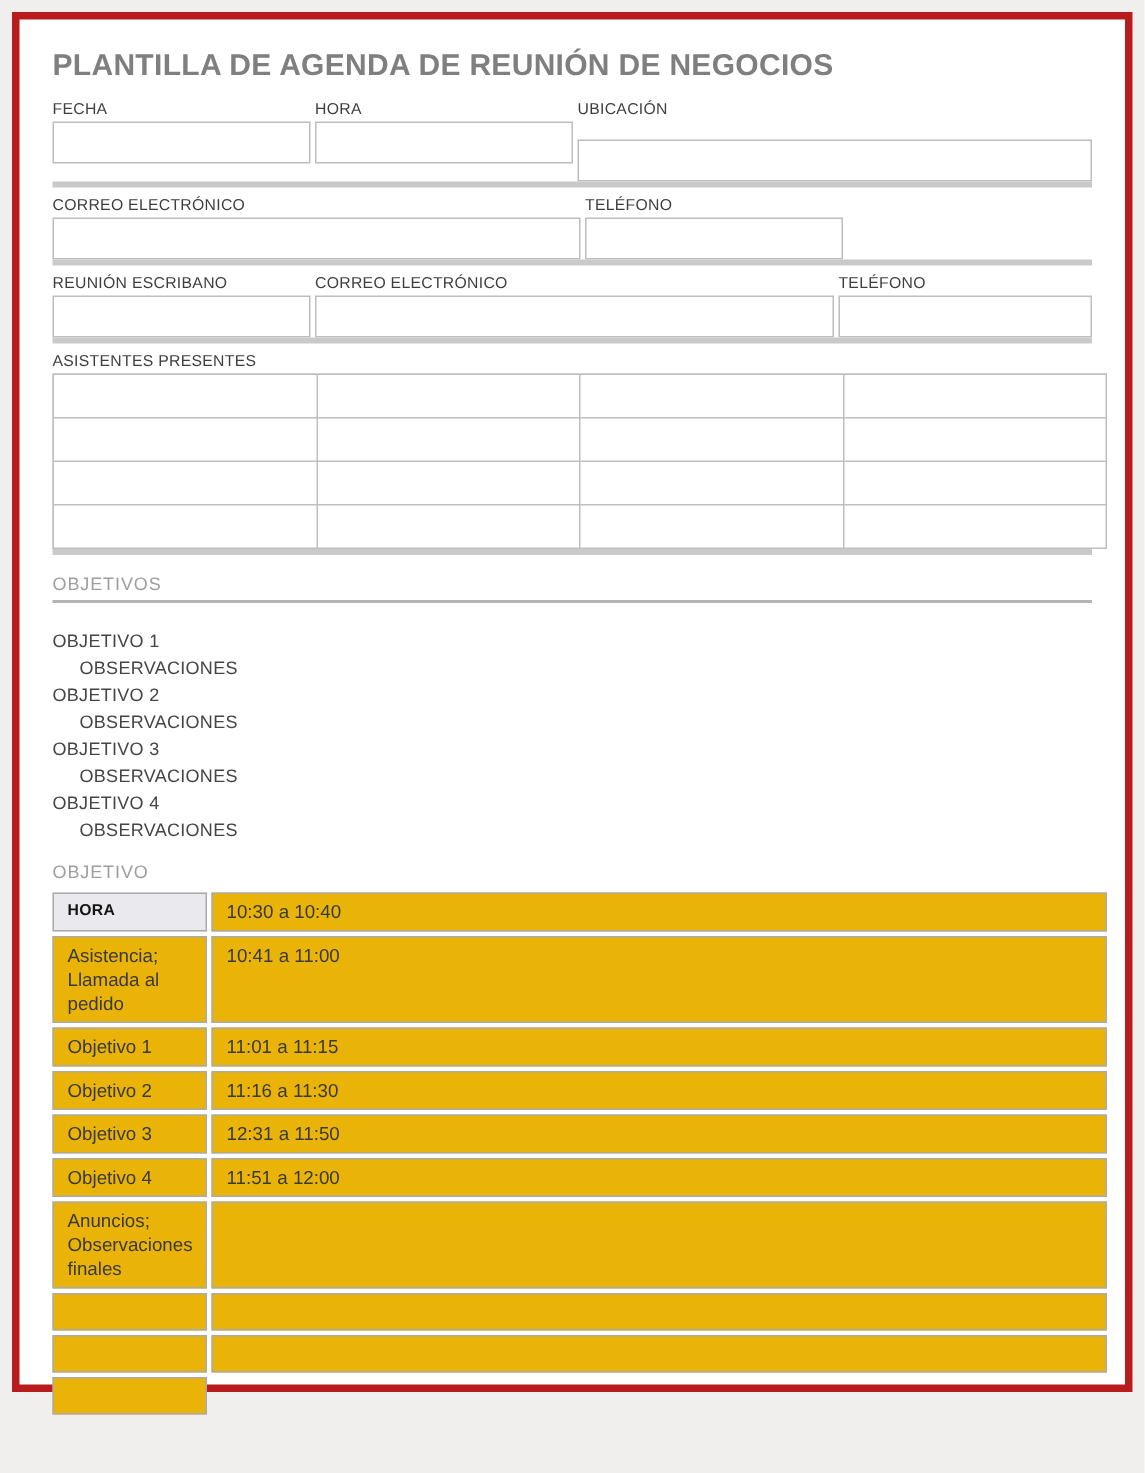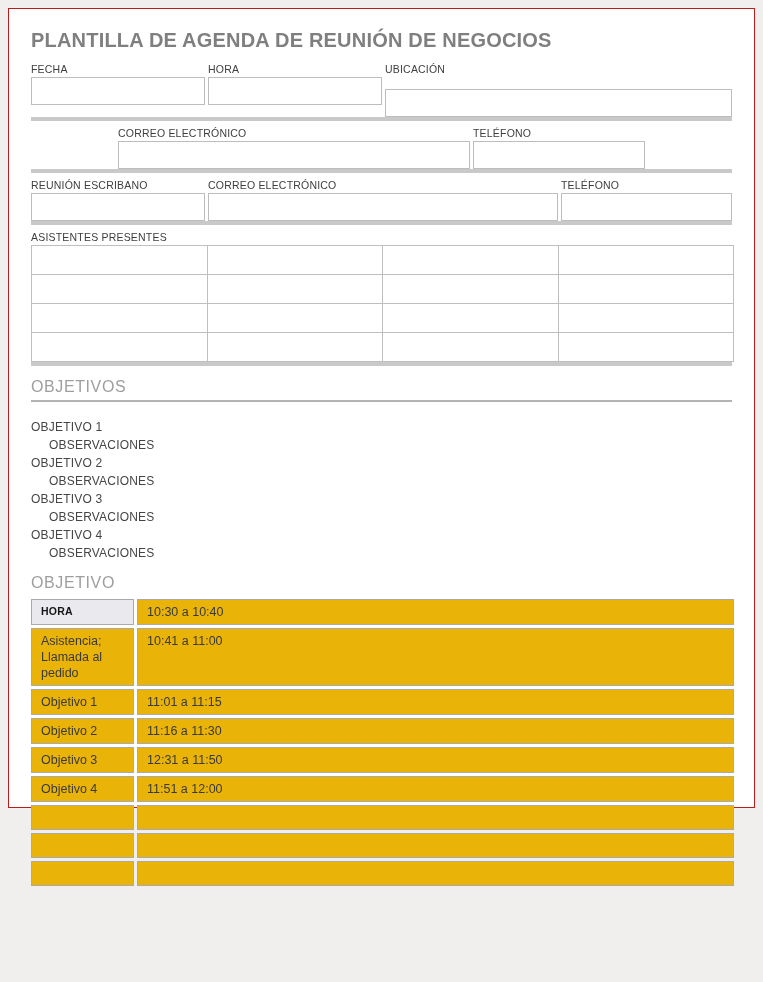--- a/index.html
+++ b/index.html
@@ -13,37 +13,37 @@
     --text-color:#3a3a3a;
   }
   *{box-sizing:border-box;margin:0;padding:0;}
   html,body{width:763px;height:982px;}
   body{
     background:#f0efee;
     font-family:"Liberation Sans","DejaVu Sans",sans-serif;
     overflow:hidden;
   }
   .page{
-    width:747px;height:800px;
+    width:747px;height:920px;
     margin:8px;
     background:#ffffff;
-    border:1px solid #b91c1c;
+    border:5px solid #b91c1c;
     padding:20px 22px 0 22px;
   }
   h1.doc-title{
     font-size:20px;
     font-weight:bold;
     color:var(--title-color);
     letter-spacing:.2px;
     margin-bottom:11px;
     white-space:nowrap;
   }
   
   .fblock{margin-bottom:6px;}
-  .frow{display:flex;gap:3px;justify-content:center;}
+  .frow{display:flex;gap:3px;}
   .fcol{display:flex;flex-direction:column;}
   .flabel{
     font-size:10.5px;
     color:var(--label-color);
     letter-spacing:.2px;
     line-height:13px;
     margin-bottom:1px;
     white-space:nowrap;
   }
   .fbox{
@@ -63,21 +63,21 @@
     display:grid;
     grid-template-columns:repeat(4,1fr);
     grid-auto-rows:28px;
     gap:1px;
     background:#bfbfbf;
     border:1px solid #bfbfbf;
   }
   .acell{background:#fff;}
   
   .sec-heading{
-    font-size:16px;
+    font-size:12px;
     font-weight:normal;
     color:var(--heading-color);
     letter-spacing:.6px;
     margin-top:12px;
   }
   .rule{height:2px;background:#b3b3b3;margin-top:4px;}
   
   .obj-list{margin-top:16px;margin-bottom:2px;}
   .obj-label,.obj-sub{
     font-size:12px;
@@ -222,20 +222,21 @@
     <div class="hcell">11:01 a 11:15</div>
     <div class="hcell">Objetivo 2</div>
 
     <div class="hcell">11:16 a 11:30</div>
     <div class="hcell">Objetivo 3</div>
 
     <div class="hcell">12:31 a 11:50</div>
     <div class="hcell">Objetivo 4</div>
 
     <div class="hcell">11:51 a 12:00</div>
+    <div class="hcell">Anuncios; Observaciones finales</div>
 
     <div class="hcell"></div>
     <div class="hcell"></div>
 
     <div class="hcell"></div>
     <div class="hcell"></div>
 
     <div class="hcell"></div>
     <div class="hcell"></div>
   </div>

